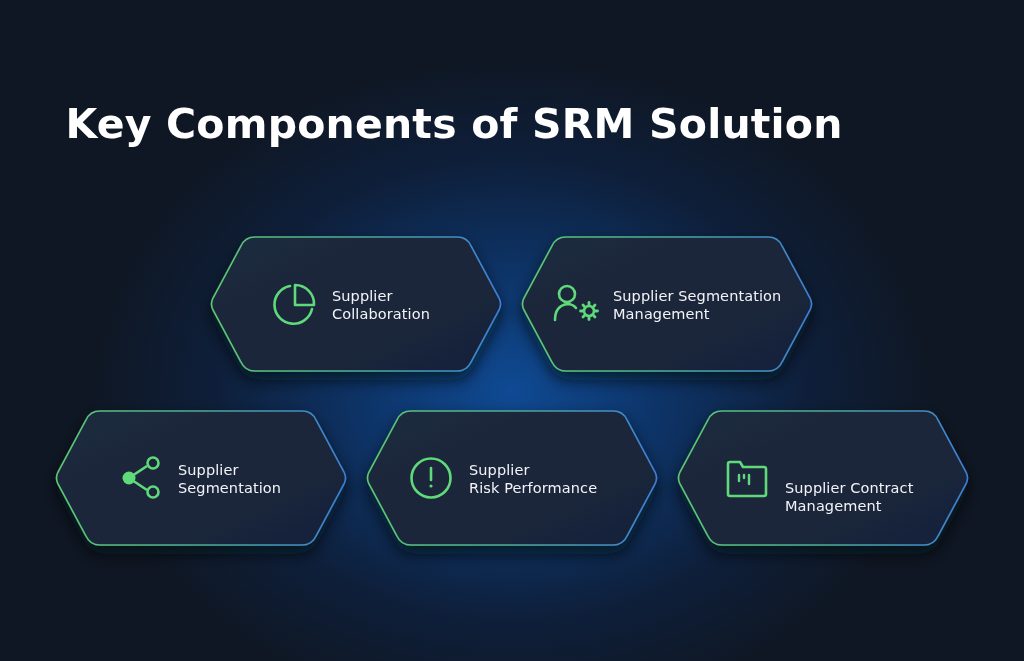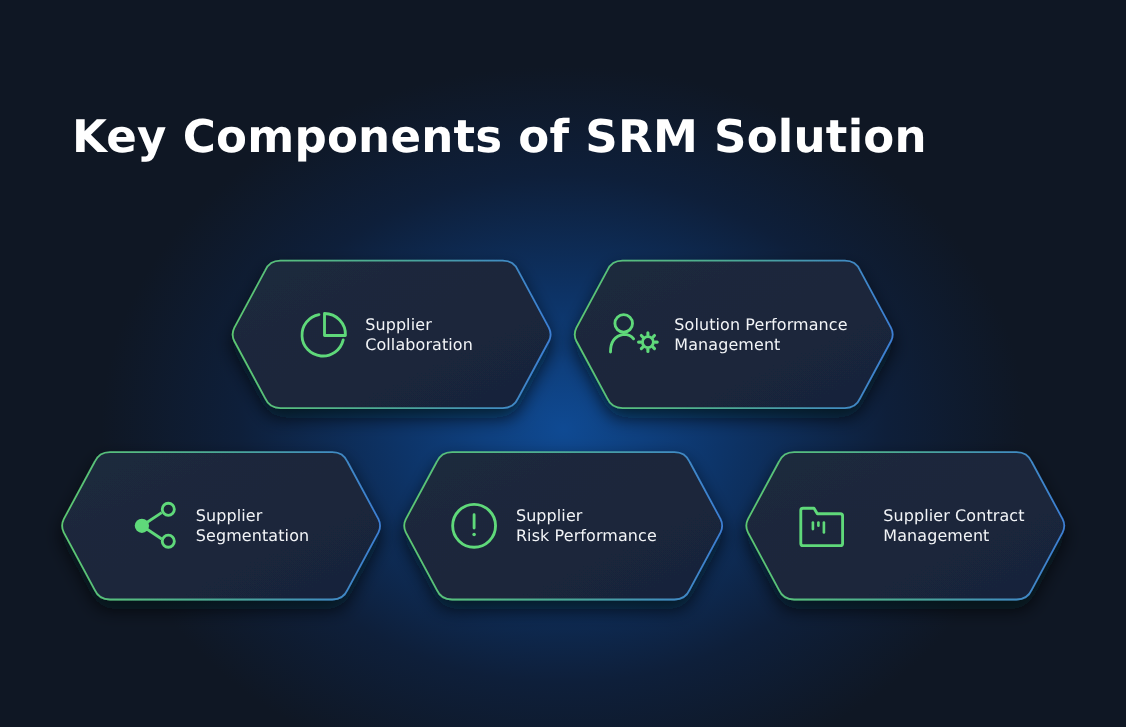--- a/index.html
+++ b/index.html
@@ -76,21 +76,21 @@
         <line x1="-6.5" y1="0" x2="-8.5" y2="0"></line>
         <line x1="6.5" y1="0" x2="8.5" y2="0"></line>
         <line x1="4.6" y1="4.6" x2="6" y2="6"></line>
         <line x1="-4.6" y1="-4.6" x2="-6" y2="-6"></line>
         <line x1="4.6" y1="-4.6" x2="6" y2="-6"></line>
         <line x1="-4.6" y1="4.6" x2="-6" y2="6"></line>
       </g>
     </g>
   </svg>
   <div class="label" style="left:91px; top:51px;">
-    <span>Solution Performance</span>
+    <span>Supplier Segmentation</span>
     <span>Management</span>
   </div>
 </div>
 
 <div class="card" style="left:56px; top:410px;">
   <svg class="shape" width="290" height="136">
     <path filter="url(#shadow)" d="M44 1 L246 1 Q256 1 260 10 L288 62 Q291 68 288 74 L260 126 Q256 135 246 135 L44 135 Q34 135 30 126 L2 74 Q-1 68 2 62 L30 10 Q34 1 44 1 Z" fill="url(#fillGrad)" stroke="url(#borderGrad)" stroke-width="1.6"></path>
   </svg>
   <svg class="icon" style="left:63px; top:45px;" viewBox="0 0 46 46">
     <line x1="10" y1="23" x2="28" y2="11" stroke="#5fd97a" stroke-width="2.6"></line>
@@ -123,17 +123,17 @@
 <div class="card" style="left:678px; top:410px;">
   <svg class="shape" width="290" height="136">
     <path filter="url(#shadow)" d="M44 1 L246 1 Q256 1 260 10 L288 62 Q291 68 288 74 L260 126 Q256 135 246 135 L44 135 Q34 135 30 126 L2 74 Q-1 68 2 62 L30 10 Q34 1 44 1 Z" fill="url(#fillGrad)" stroke="url(#borderGrad)" stroke-width="1.6"></path>
   </svg>
   <svg class="icon" style="left:46px; top:47px;" viewBox="0 0 46 46">
     <path d="M4 7 Q4 5 6 5 L16 5 L19 10 L40 10 Q42 10 42 12 L42 37 Q42 39 40 39 L6 39 Q4 39 4 37 Z" fill="none" stroke="#5fd97a" stroke-width="2.6" stroke-linejoin="round"></path>
     <line x1="15" y1="18" x2="15" y2="24" stroke="#5fd97a" stroke-width="2.4" stroke-linecap="round"></line>
     <line x1="20" y1="18" x2="20" y2="21" stroke="#5fd97a" stroke-width="2.4" stroke-linecap="round"></line>
     <line x1="25" y1="18" x2="25" y2="27" stroke="#5fd97a" stroke-width="2.4" stroke-linecap="round"></line>
   </svg>
-  <div class="label" style="left:107px; top:51px;margin-left:18px;">
+  <div class="label" style="left:107px; top:69px;">
     <span>Supplier Contract</span>
     <span>Management</span>
   </div>
 </div>
 
 </body></html>

